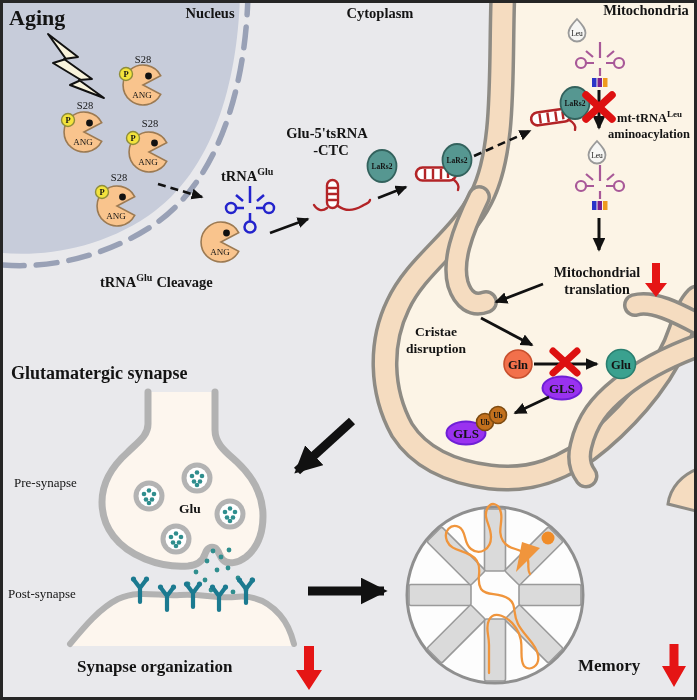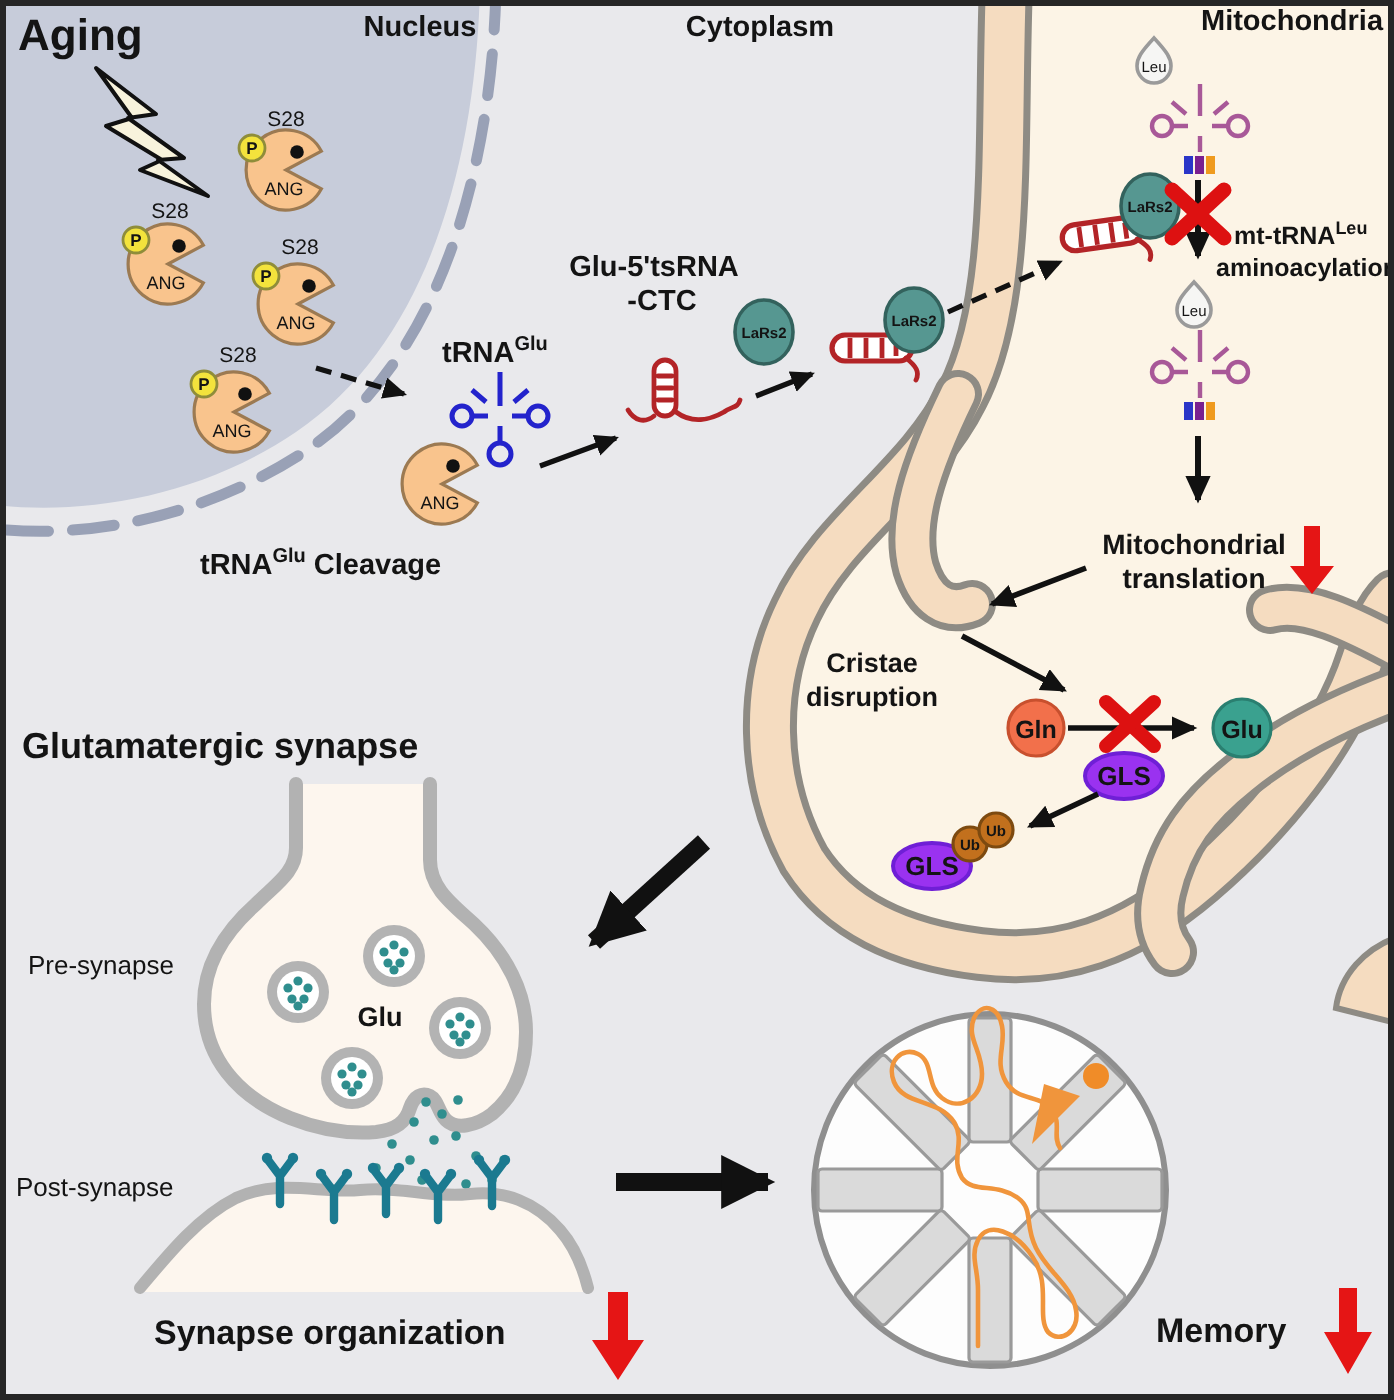--- a/index.html
+++ b/index.html
@@ -1,16 +1,16 @@
 <!DOCTYPE html>
 <html><head>
 <meta charset="utf-8">
 <style>
   html,body{margin:0;padding:0;background:#ffffff;}
-  #stage{position:relative;width:697px;height:700px;font-family:Liberation Sans, sans-serif;}
+  #stage{position:relative;width:697px;height:700px;font-family:Liberation Serif, serif;}
   svg{display:block;}
   text{fill:#141414;}
   .lbl-region{font-size:14.5px;font-weight:bold;}
 </style>
 </head>
 <body>
 
 <div id="stage">
 <svg width="697" height="700" viewBox="0 0 697 700" xmlns="http://www.w3.org/2000/svg">
   <defs>

